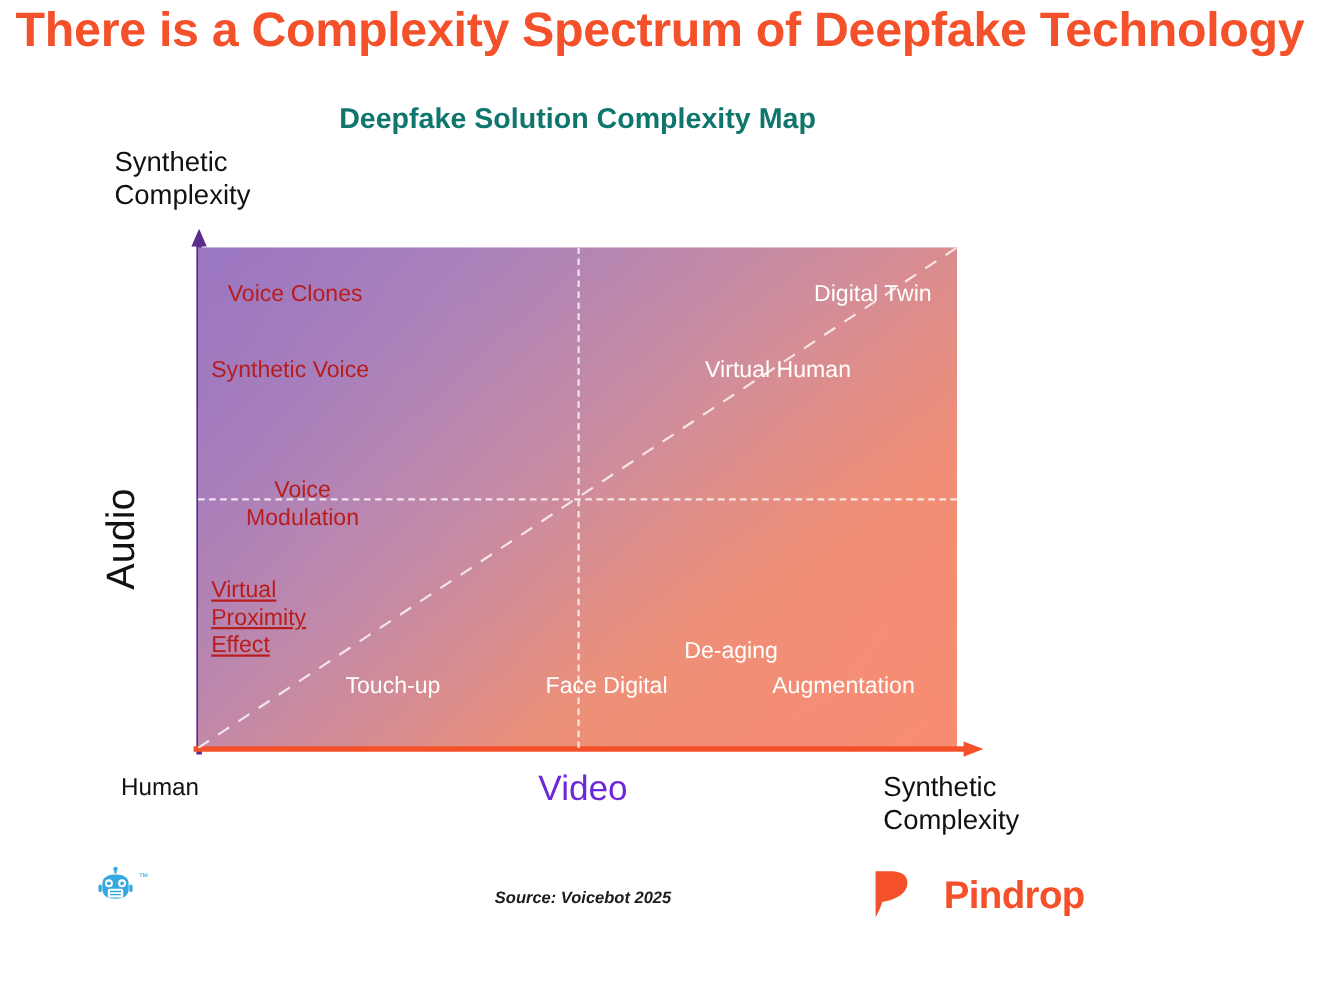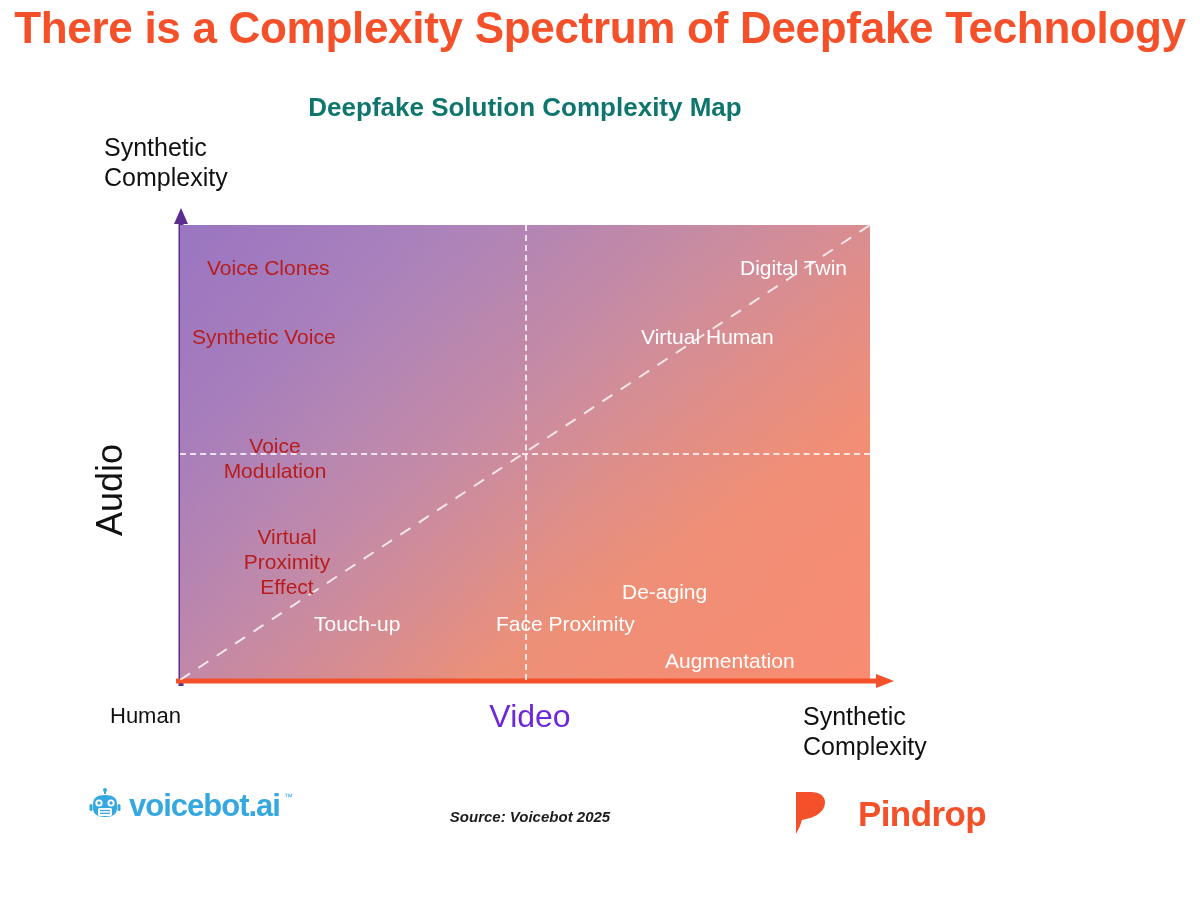--- a/index.html
+++ b/index.html
@@ -256,29 +256,29 @@
   <div class="grid-line grid-h"></div>
   <svg class="grid-line grid-diag" viewBox="0 0 690 455" preserveAspectRatio="none">
     <line x1="0" y1="455" x2="690" y2="0"></line>
   </svg>
 </div>
 
 <div class="item-label dark" style="left:207px; top:255px;">Voice Clones</div>
 <div class="item-label dark" style="left:192px; top:324px;">Synthetic Voice</div>
 <div class="item-label dark" style="left:200px; top:409px; width:150px; text-align:center;margin-top:24px;">Voice
 Modulation</div>
-<div class="item-label dark" style="left:212px; top:524px; width:150px; text-align:center;">Virtual
+<div class="item-label dark" style="left:192px; top:524px; width:150px; text-decoration:underline;">Virtual
 Proximity
 Effect</div>
 <div class="item-label light" style="left:314px; top:611px;">Touch-up</div>
 <div class="item-label light" style="left:740px; top:255px;">Digital Twin</div>
 <div class="item-label light" style="left:641px; top:324px;">Virtual Human</div>
 <div class="item-label light" style="left:622px; top:579px;">De-aging</div>
-<div class="item-label light" style="left:496px; top:611px;">Face Proximity</div>
-<div class="item-label light" style="left:665px; top:611px;margin-top:37px;">Augmentation</div>
+<div class="item-label light" style="left:496px; top:611px;">Face Digital</div>
+<div class="item-label light" style="left:702px; top:611px;">Augmentation</div>
 
 <svg id="x-axis-arrow" viewBox="0 0 720 18" aria-hidden="true">
   <line x1="0" y1="9" x2="704" y2="9" stroke="#f4502a" stroke-width="5"></line>
   <polygon points="718,9 700,2 700,16" fill="#f4502a"></polygon>
 </svg>
 
 <div class="axis-caption" id="x-origin-label">Human</div>
 <div class="axis-caption" id="x-axis-title">Video</div>
 <div class="axis-caption" id="x-axis-end-label" style="white-space:pre-line;">Synthetic
 Complexity</div>
@@ -293,21 +293,20 @@
     <circle cx="11" cy="15" r="3.6" fill="#ffffff"></circle>
     <circle cx="23" cy="15" r="3.6" fill="#ffffff"></circle>
     <circle cx="11" cy="15" r="1.7" fill="#35a8e0"></circle>
     <circle cx="23" cy="15" r="1.7" fill="#35a8e0"></circle>
     <rect x="10" y="20" width="14" height="8" rx="1.5" fill="#ffffff"></rect>
     <line x1="12" y1="22.5" x2="22" y2="22.5" stroke="#35a8e0" stroke-width="1.3"></line>
     <line x1="12" y1="25.3" x2="22" y2="25.3" stroke="#35a8e0" stroke-width="1.3"></line>
     <rect x="1.5" y="16" width="3" height="7" rx="1.5" fill="#35a8e0"></rect>
     <rect x="29.5" y="16" width="3" height="7" rx="1.5" fill="#35a8e0"></rect>
   </svg>
-  <span id="voicebot-wordmark">voicebot.ai</span>
   <span id="voicebot-tm">™</span>
 </div>
 
 <div id="pindrop-logo">
   <svg width="42" height="46" viewBox="0 0 42 46" aria-hidden="true">
     <path d="M6 2 L6 44 L10 36 L12 30 Q34 26 35 13 Q35 3 22 2 Z" fill="#f4502a"></path>
   </svg>
   <span id="pindrop-wordmark">Pindrop</span>
 </div>
 

